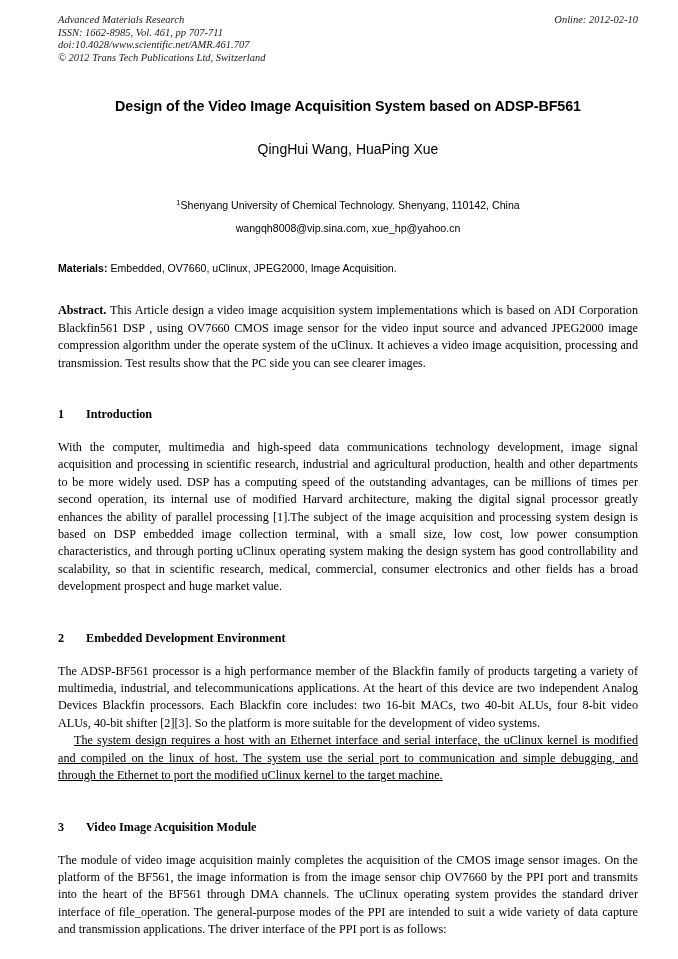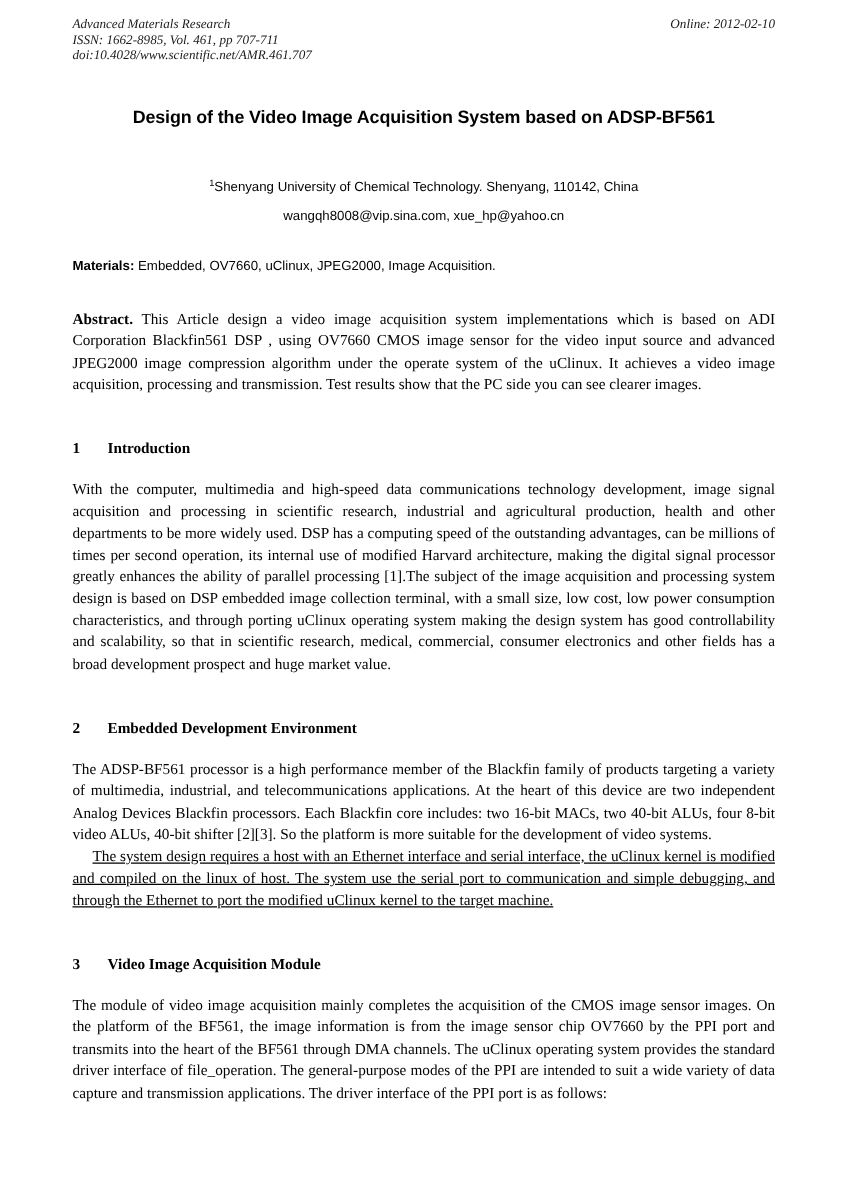--- a/index.html
+++ b/index.html
@@ -13,21 +13,21 @@
     overflow: hidden;
     font-family: "Liberation Serif", "DejaVu Serif", serif;
     color: #000000;
     -webkit-font-smoothing: antialiased;
   }
   .page {
     position: relative;
     width: 678px;
     height: 835px;
     box-sizing: border-box;
-    padding: 14px 58px 0 58px;
+    padding: 14px 40px 0 58px;
   }
 
   
   .journal-header {
     position: relative;
     font-family: "Liberation Serif", "DejaVu Serif", serif;
     font-style: italic;
     font-size: 10.5px;
     line-height: 12.6px;
     color: #1a1a1a;
@@ -134,26 +134,28 @@
 </head>
 <body>
 
 <div class="page">
 
   <div class="journal-header">
     <span class="hdr-left">
       <span class="hdr-line">Advanced Materials Research</span>
       <span class="hdr-line">ISSN: 1662-8985, Vol. 461, pp 707-711</span>
       <span class="hdr-line">doi:10.4028/www.scientific.net/AMR.461.707</span>
+      <span class="hdr-line">© 2012 Trans Tech Publications Ltd, Switzerland</span>
     </span>
     <span class="hdr-right">Online: 2012-02-10</span>
   </div>
 
   <div class="title">Design of the Video Image Acquisition System based on ADSP-BF561</div>
 
+  <div class="authors">QingHui Wang, HuaPing Xue</div>
 
   <div class="affiliation"><sup>1</sup><span>Shenyang University of Chemical Technology. Shenyang, 110142, China</span></div>
 
   <div class="emails">wangqh8008@vip.sina.com, xue_hp@yahoo.cn</div>
 
   <div class="keywords"><span class="kw-label">Materials:</span> <span>Embedded, OV7660, uClinux, JPEG2000, Image Acquisition.</span></div>
 
   <div class="abstract"><span class="abs-label">Abstract.</span> <span>This Article design a video image acquisition system implementations which is based on ADI Corporation Blackfin561 DSP , using OV7660 CMOS image sensor for the video input source and advanced JPEG2000 image compression algorithm under the operate system of the uClinux. It achieves a video image acquisition, processing and transmission. Test results show that the PC side you can see clearer images.</span></div>
 
   <div class="section-heading"><span class="sec-num">1</span><span>Introduction</span></div>

